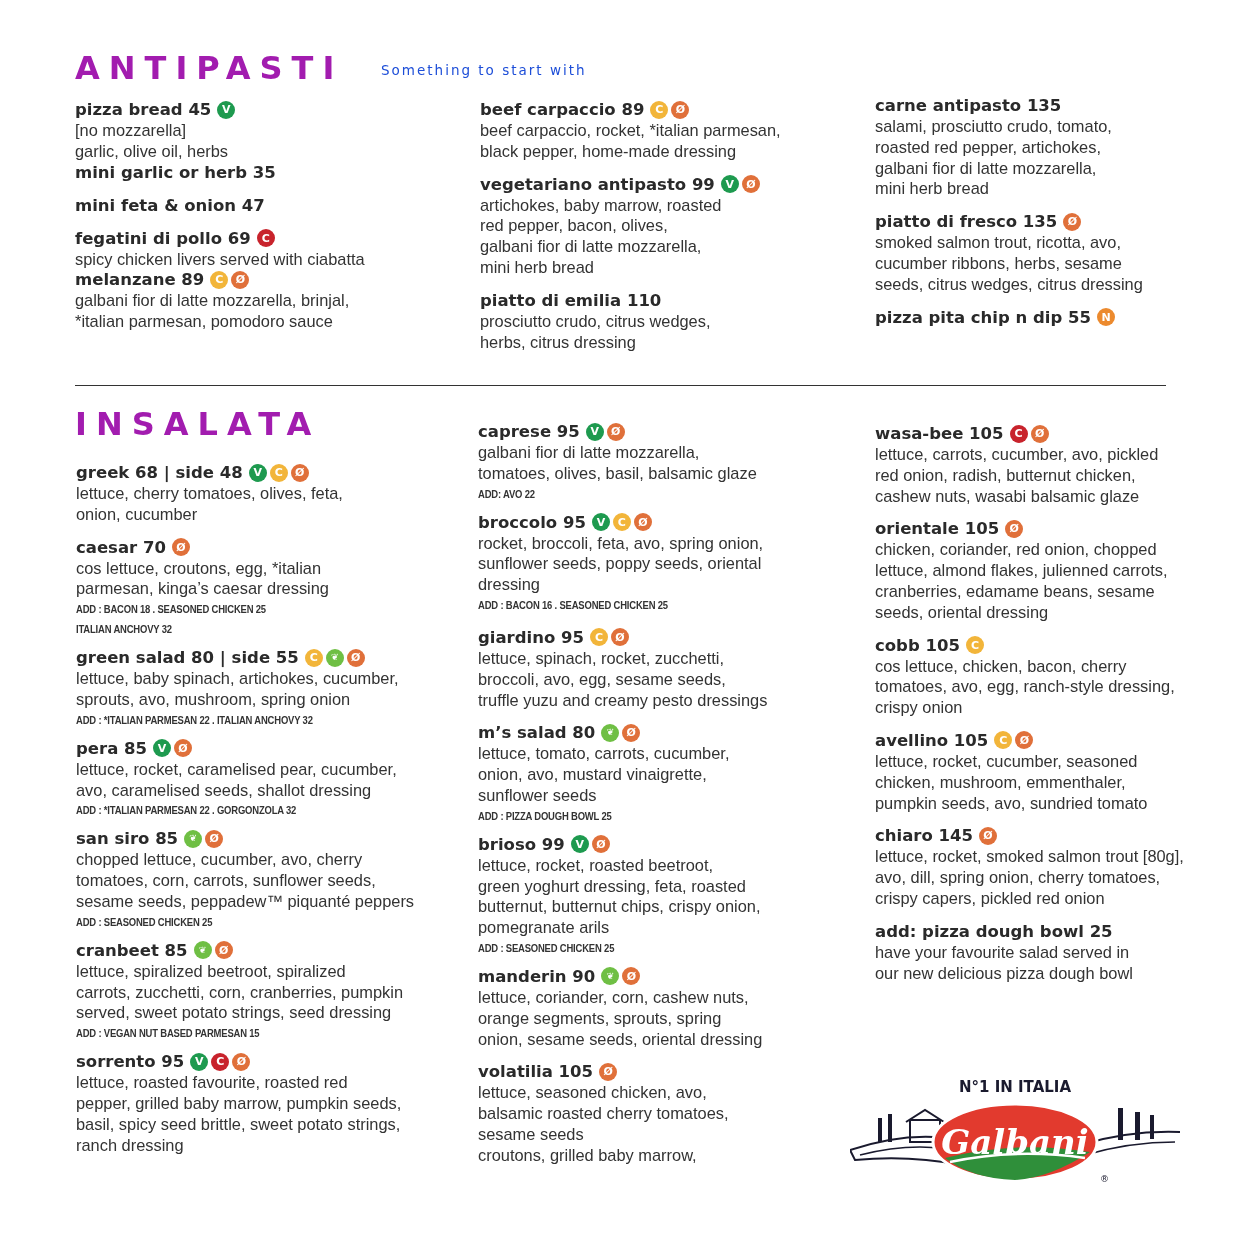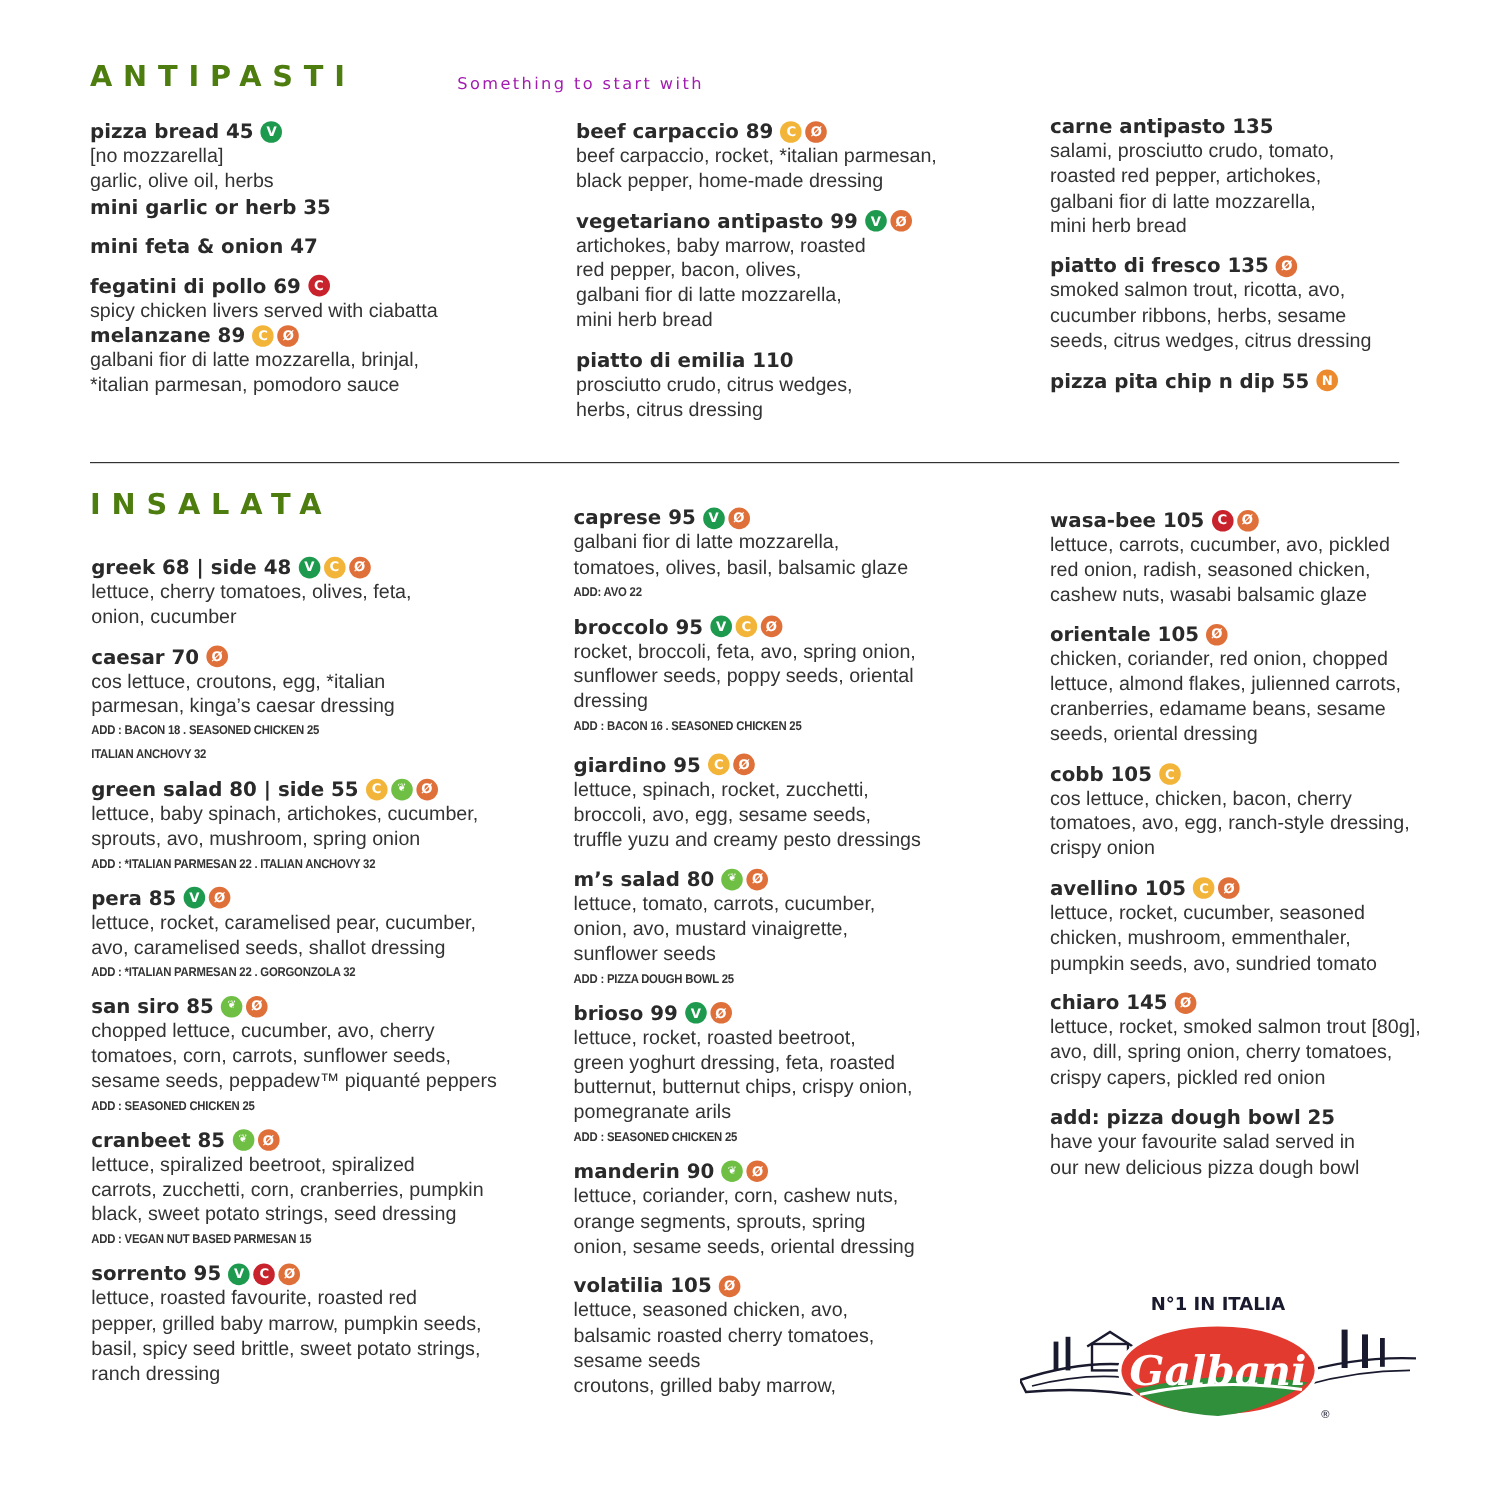--- a/index.html
+++ b/index.html
@@ -1,21 +1,21 @@
 <!DOCTYPE html>
 <html><head>
 <meta charset="utf-8">
 <style>
   html, body { margin:0; padding:0; background:#ffffff; }
   body { width:1240px; height:1240px; position:relative; overflow:hidden;
          font-family:"DejaVu Sans", sans-serif; color:#2b2b2b; }
   .section-title { position:absolute; font-family:"DejaVu Sans", sans-serif; font-weight:bold;
-                   font-size:24px; letter-spacing:9px; color:#4d7c0f; line-height:1; }
+                   font-size:32px; letter-spacing:9px; color:#a21caf; line-height:1; }
   .subtitle { position:absolute; font-family:"DejaVu Sans", sans-serif; font-size:13.5px;
-              letter-spacing:2px; color:#a21caf; }
+              letter-spacing:2px; color:#1d4ed8; }
   .col { position:absolute; width:350px; }
   .item { margin:0; }
   .name { font-family:"DejaVu Sans", sans-serif; font-weight:bold; font-size:16.5px; color:#2a2a2a;
           line-height:21px; display:flex; align-items:center; white-space:nowrap; }
   .name .txt { display:inline-block; }
   .desc { font-family:"Liberation Sans", sans-serif; font-size:16.4px; line-height:20.8px; color:#333; white-space:nowrap; }
   .add { font-family:"Liberation Sans", sans-serif; font-weight:bold; font-size:10.5px; line-height:20px;
          color:#333; letter-spacing:-0.2px; transform:scaleX(0.9); transform-origin:left; white-space:nowrap; }
   .icons { display:inline-flex; gap:3px; margin-left:6px; }
   .ic { width:18px; height:18px; border-radius:50%; display:inline-flex; align-items:center; justify-content:center;
@@ -211,21 +211,21 @@
     <div class="item" style="margin-top: 8px;">
       <div class="name">
         <span class="txt">cranbeet 85</span>
         <span class="icons">
           <span class="ic vg">❦</span>
           <span class="ic gf">Ø</span>
         </span>
       </div>
       <div class="desc">lettuce, spiralized beetroot, spiralized</div>
       <div class="desc">carrots, zucchetti, corn, cranberries, pumpkin</div>
-      <div class="desc">black, sweet potato strings, seed dressing</div>
+      <div class="desc">served, sweet potato strings, seed dressing</div>
       <div class="add">ADD : VEGAN NUT BASED PARMESAN 15</div>
     </div>
     <div class="item" style="margin-top: 8px;">
       <div class="name">
         <span class="txt">sorrento 95</span>
         <span class="icons">
           <span class="ic v">V</span>
           <span class="ic cr">C</span>
           <span class="ic gf">Ø</span>
         </span>
@@ -330,21 +330,21 @@
 <div class="col" style="left:875px; top:423px;">
     <div class="item" style="margin-top: 0px;">
       <div class="name">
         <span class="txt">wasa-bee 105</span>
         <span class="icons">
           <span class="ic cr">C</span>
           <span class="ic gf">Ø</span>
         </span>
       </div>
       <div class="desc">lettuce, carrots, cucumber, avo, pickled</div>
-      <div class="desc">red onion, radish, seasoned chicken,</div>
+      <div class="desc">red onion, radish, butternut chicken,</div>
       <div class="desc">cashew nuts, wasabi balsamic glaze</div>
     </div>
     <div class="item" style="margin-top: 12px;">
       <div class="name">
         <span class="txt">orientale 105</span>
         <span class="icons">
           <span class="ic gf">Ø</span>
         </span>
       </div>
       <div class="desc">chicken, coriander, red onion, chopped</div>

